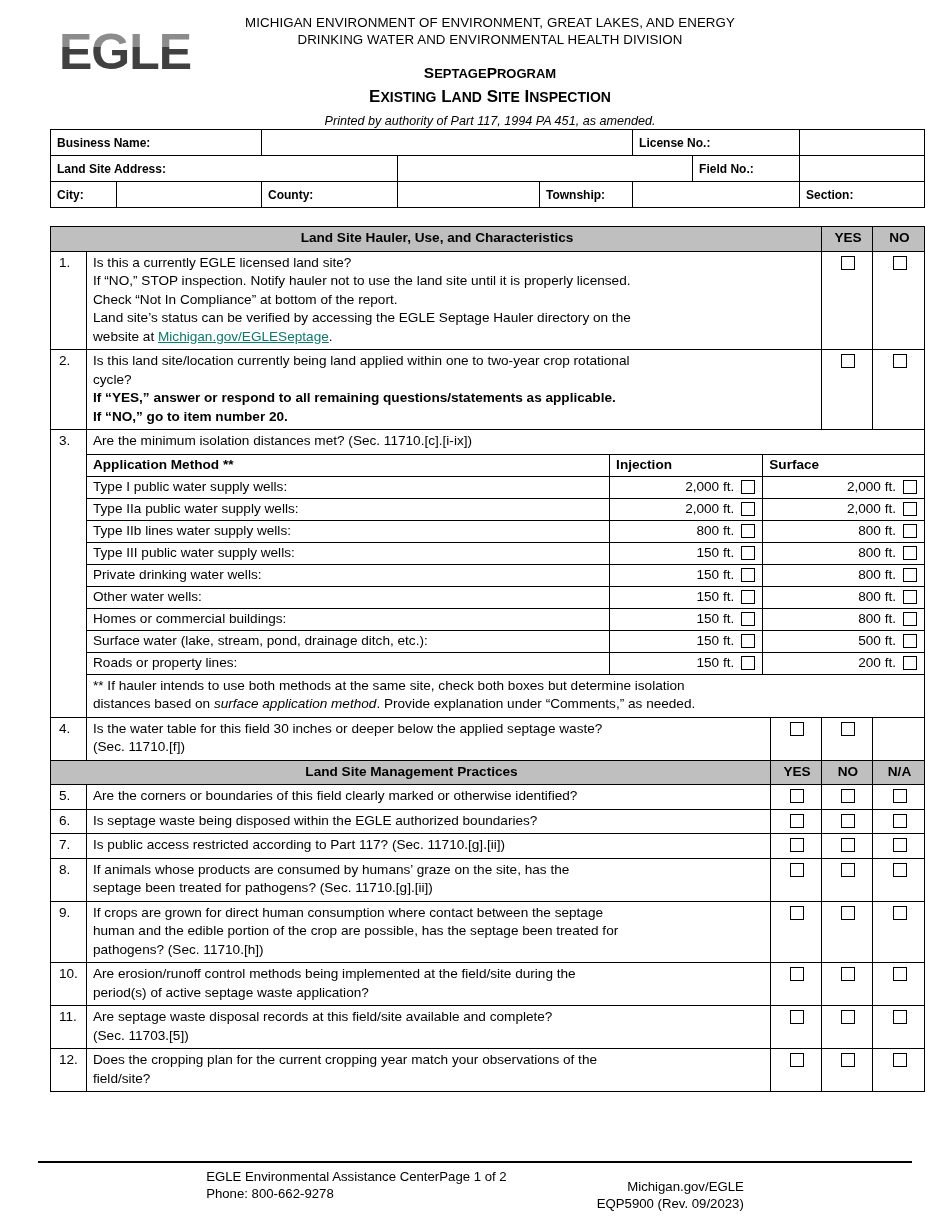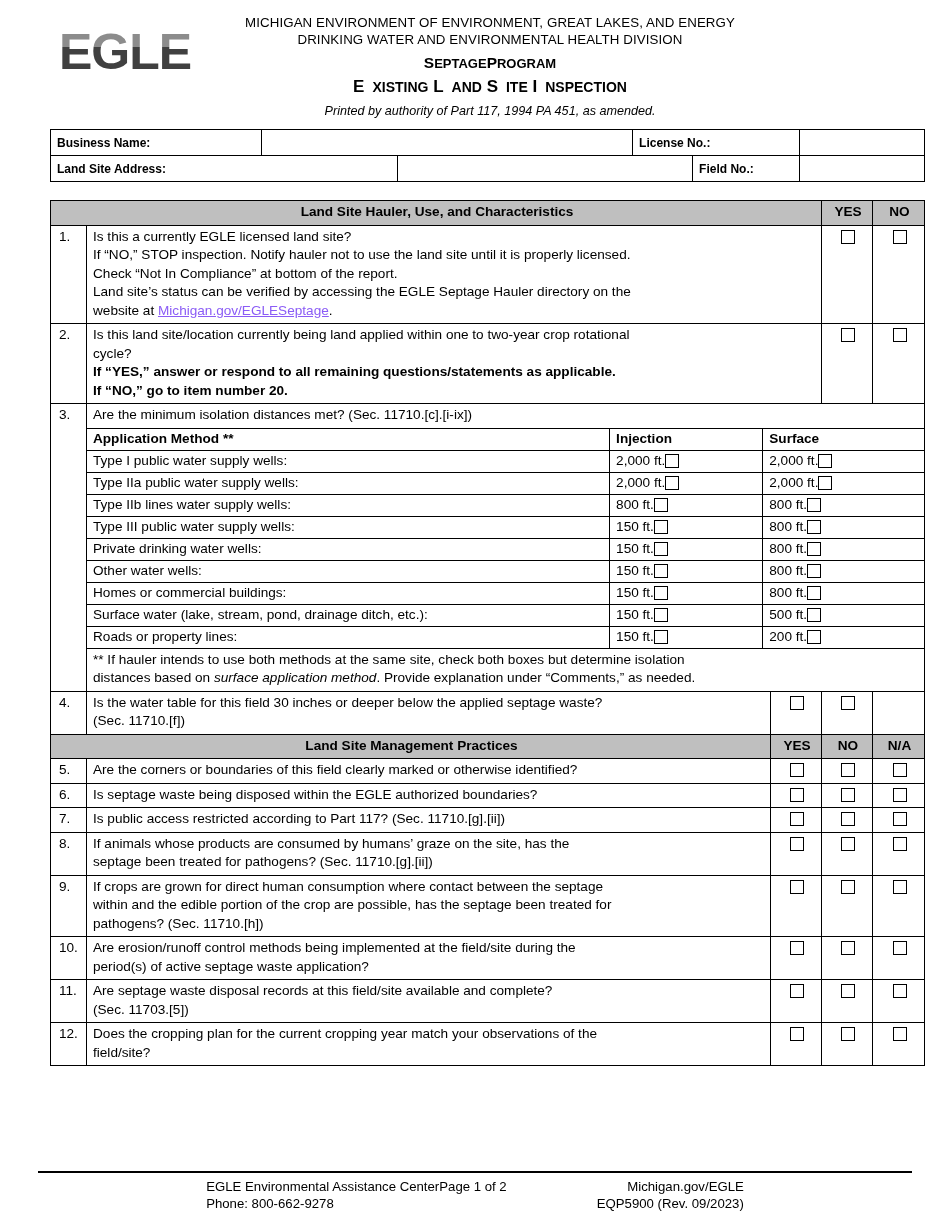--- a/index.html
+++ b/index.html
@@ -41,31 +41,31 @@
     padding-left: 30px;
   }
   .head-l1, .head-l2 {
     font-size: 13.3px;
     line-height: 17px;
     letter-spacing: 0.1px;
   }
   .head-title {
     font-weight: bold;
     line-height: 21px;
-    margin-top: 4px;
+    margin-top: 14px;
   }
   .head-title .big { font-size: 15.5px; }
   .head-title .sm  { font-size: 13px; }
   .head-title2 {
     font-weight: bold;
     line-height: 23px;
     margin-top: 1px;
   }
   .head-title2 .big { font-size: 17px; }
-  .head-title2 .sm  { font-size: 14px; margin-left: 8px; }
+  .head-title2 .sm  { font-size: 14px; }
   .head-auth {
     font-style: italic;
     font-size: 12.6px;
     line-height: 18px;
     margin-top: 3px;
   }
 
   
   table.info, table.main {
     border-collapse: collapse;
@@ -108,21 +108,21 @@
   }
   .num {
     text-align: left;
     padding-left: 8px !important;
     font-size: 13.6px;
     vertical-align: top;
   }
   .bold { font-weight: bold; }
   .ital { font-style: italic; }
   a.link {
-    color: #8b5cf6;
+    color: #0f766e;
     text-decoration: underline;
     margin-top: 8px;
   }
 
   
   .cb {
     display: inline-block;
     width: 14px;
     height: 14px;
     border: 1.6px solid #000;
@@ -155,20 +155,22 @@
     text-align: left;
   }
   .no-outer-l { border-left: none !important; }
   .no-outer-r { border-right: none !important; }
   .no-outer-t { border-top: none !important; }
   .no-outer-b { border-bottom: none !important; }
 
   .distwrap {
     display: flex;
     align-items: center;
+    justify-content: flex-end;
+    gap: 7px;
     padding-right: 2px;
   }
   .distwrap .dval { white-space: nowrap; }
 
   
   .footer {
     position: absolute;
     left: 38px;
     right: 38px;
     bottom: 18px;
@@ -178,21 +180,21 @@
     margin-bottom: 5px;
   }
   .foot-grid {
     display: flex;
     justify-content: center;
     font-size: 13.2px;
     line-height: 17px;
   }
   .foot-col-l { text-align: left; }
   .foot-col-c { text-align: center; flex: 0 0 auto; padding-right: 90px;}
-  .foot-col-r { text-align: right; }
+  .foot-col-r { text-align: right; margin-top: 10px; }
 </style>
 </head>
 <body>
 
 <div class="page">
 
   <div class="header">
 
     <div class="logo">
       <svg viewBox="0 0 152 50" width="152" height="50" aria-label="EGLE">
@@ -240,20 +242,30 @@
         <td colspan="5" class="blank"></td>
         <td colspan="2">License No.:</td>
         <td class="blank"></td>
       </tr>
       <tr>
         <td colspan="4">Land Site Address:</td>
         <td colspan="5" class="blank"></td>
         <td>Field No.:</td>
         <td class="blank"></td>
       </tr>
+      <tr>
+        <td>City:</td>
+        <td colspan="2" class="blank"></td>
+        <td>County:</td>
+        <td colspan="3" class="blank"></td>
+        <td>Township:</td>
+        <td colspan="2" class="blank"></td>
+        <td>Section:</td>
+        <td class="blank"></td>
+      </tr>
     </tbody>
   </table>
 
   <table class="main">
     <colgroup>
       <col style="width:36px">
       <col style="width:684px">
       <col style="width:51px">
       <col style="width:51px">
       <col style="width:52px">
@@ -514,21 +526,21 @@
         </td>
         <td class="cbcell"><span class="cb"></span></td>
         <td class="cbcell"><span class="cb"></span></td>
         <td class="cbcell"><span class="cb"></span></td>
       </tr>
 
       <tr>
         <td class="num">9.</td>
         <td>
           <div>If crops are grown for direct human consumption where contact between the septage</div>
-          <div>within and the edible portion of the crop are possible, has the septage been treated for</div>
+          <div>human and the edible portion of the crop are possible, has the septage been treated for</div>
           <div>pathogens? (Sec. 11710.[h])</div>
         </td>
         <td class="cbcell"><span class="cb"></span></td>
         <td class="cbcell"><span class="cb"></span></td>
         <td class="cbcell"><span class="cb"></span></td>
       </tr>
 
       <tr>
         <td class="num">10.</td>
         <td>

